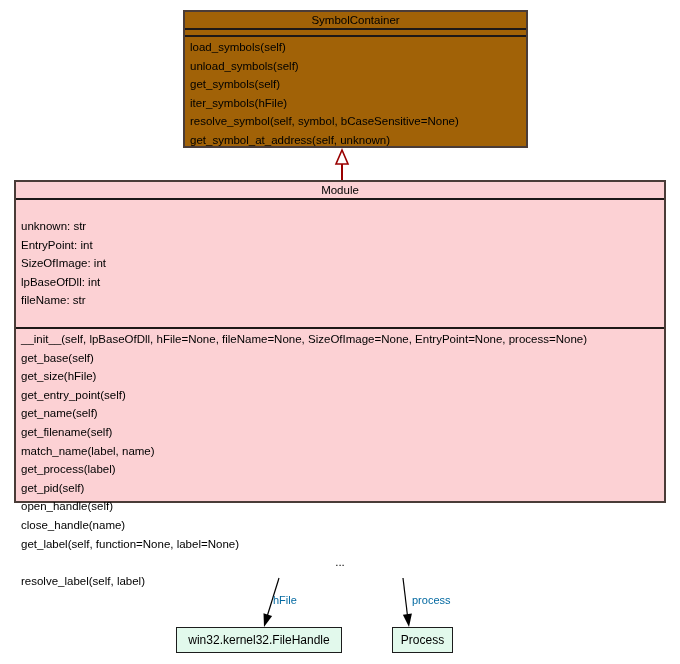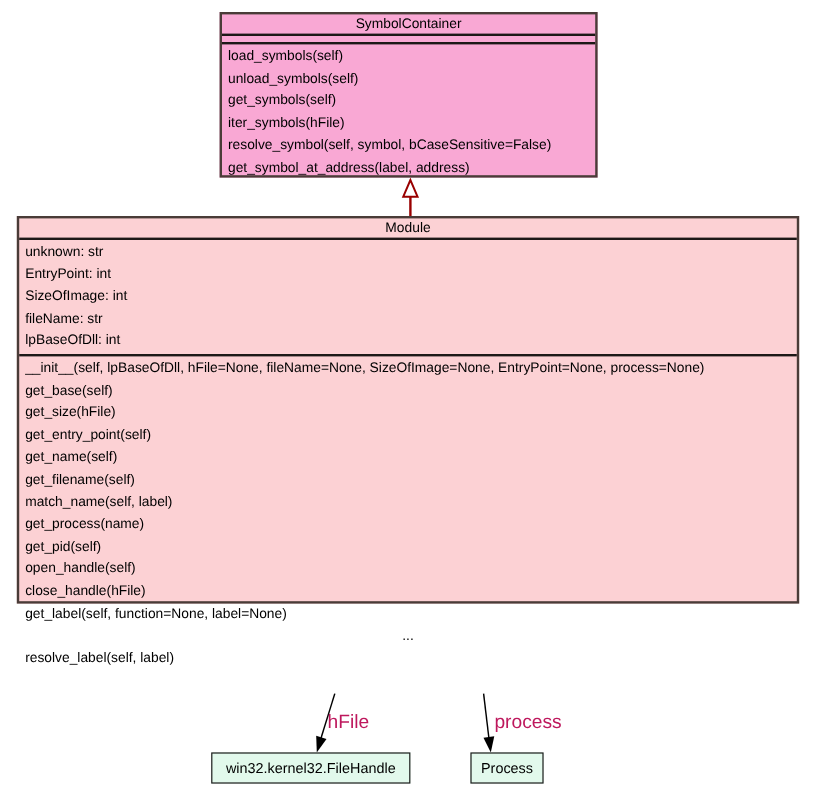--- a/index.html
+++ b/index.html
@@ -22,33 +22,33 @@
     font-size: 11.5px;
   }
   .uml-title {
     height: 16px; line-height: 16px;
     text-align: center;
     border-bottom: 2px solid #1d1817;
     white-space: nowrap; overflow: hidden;
   }
   .uml-attrs {
     border-bottom: 2px solid #1d1817;
-    padding: 1px 0;
+    padding: 17px 0;
     overflow: hidden;
   }
   .uml-attrs.empty { height: 5px; padding: 0; }
   .uml-methods { padding: 1px 0; overflow: hidden; }
   .member-line {
     height: 18.6px; line-height: 18.6px;
     padding-left: 5px;
     white-space: nowrap;
   }
   .member-line.ellipsis-line { text-align: center; padding-left: 0; }
 
-  #class-symbolcontainer { left: 183px; top: 10px; width: 315px; height: 138px; background: #f9a8d4; }
+  #class-symbolcontainer { left: 183px; top: 10px; width: 345px; height: 138px; background: #a16207; }
   #class-module          { left: 14px;  top: 180px; width: 652px; height: 323px; background: #fcd1d4; }
 
   .uml-node {
     position: absolute;
     box-sizing: border-box;
     border: 1px solid #1c1c1c;
     background: #e2f9ec;
     text-align: center;
     font-size: 12px;
     white-space: nowrap; overflow: hidden;
@@ -57,66 +57,66 @@
   #node-process    { left: 392px; top: 627px; width: 61px;  height: 26px; line-height: 24px; }
 
   #edges-svg {
     position: absolute;
     left: 0; top: 0;
     width: 680px; height: 664px;
     pointer-events: none;
   }
   .edge-label {
     position: absolute;
-    font-size: 16px;
-    color: #be185d;
+    font-size: 11px;
+    color: #0369a1;
     white-space: nowrap;
   }
   #label-hfile   { left: 273px; top: 594px; }
   #label-process { left: 412px; top: 594px; }
 </style>
 </head>
 <body>
 
 <div id="canvas">
 
   <div id="class-symbolcontainer" class="uml-class">
     <div class="uml-title">SymbolContainer</div>
     <div class="uml-attrs empty"></div>
     <div class="uml-methods">
         <div class="member-line">load_symbols(self)</div>
         <div class="member-line">unload_symbols(self)</div>
         <div class="member-line">get_symbols(self)</div>
         <div class="member-line">iter_symbols(hFile)</div>
-        <div class="member-line">resolve_symbol(self, symbol, bCaseSensitive=False)</div>
-        <div class="member-line">get_symbol_at_address(label, address)</div>
+        <div class="member-line">resolve_symbol(self, symbol, bCaseSensitive=None)</div>
+        <div class="member-line">get_symbol_at_address(self, unknown)</div>
       </div>
   </div>
 
   <div id="class-module" class="uml-class">
     <div class="uml-title">Module</div>
     <div class="uml-attrs">
         <div class="member-line">unknown: str</div>
         <div class="member-line">EntryPoint: int</div>
         <div class="member-line">SizeOfImage: int</div>
+        <div class="member-line">lpBaseOfDll: int</div>
         <div class="member-line">fileName: str</div>
-        <div class="member-line">lpBaseOfDll: int</div>
       </div>
     <div class="uml-methods">
         <div class="member-line">__init__(self, lpBaseOfDll, hFile=None, fileName=None, SizeOfImage=None, EntryPoint=None, process=None)</div>
         <div class="member-line">get_base(self)</div>
         <div class="member-line">get_size(hFile)</div>
         <div class="member-line">get_entry_point(self)</div>
         <div class="member-line">get_name(self)</div>
         <div class="member-line">get_filename(self)</div>
-        <div class="member-line">match_name(self, label)</div>
-        <div class="member-line">get_process(name)</div>
+        <div class="member-line">match_name(label, name)</div>
+        <div class="member-line">get_process(label)</div>
         <div class="member-line">get_pid(self)</div>
         <div class="member-line">open_handle(self)</div>
-        <div class="member-line">close_handle(hFile)</div>
+        <div class="member-line">close_handle(name)</div>
         <div class="member-line">get_label(self, function=None, label=None)</div>
         <div class="member-line ellipsis-line">...</div>
         <div class="member-line">resolve_label(self, label)</div>
       </div>
   </div>
 
   <svg id="edges-svg" viewBox="0 0 680 664" xmlns="http://www.w3.org/2000/svg">
 
     <g>
       <line x1="342" y1="180" x2="342" y2="163" stroke="#990000" stroke-width="2"></line>

